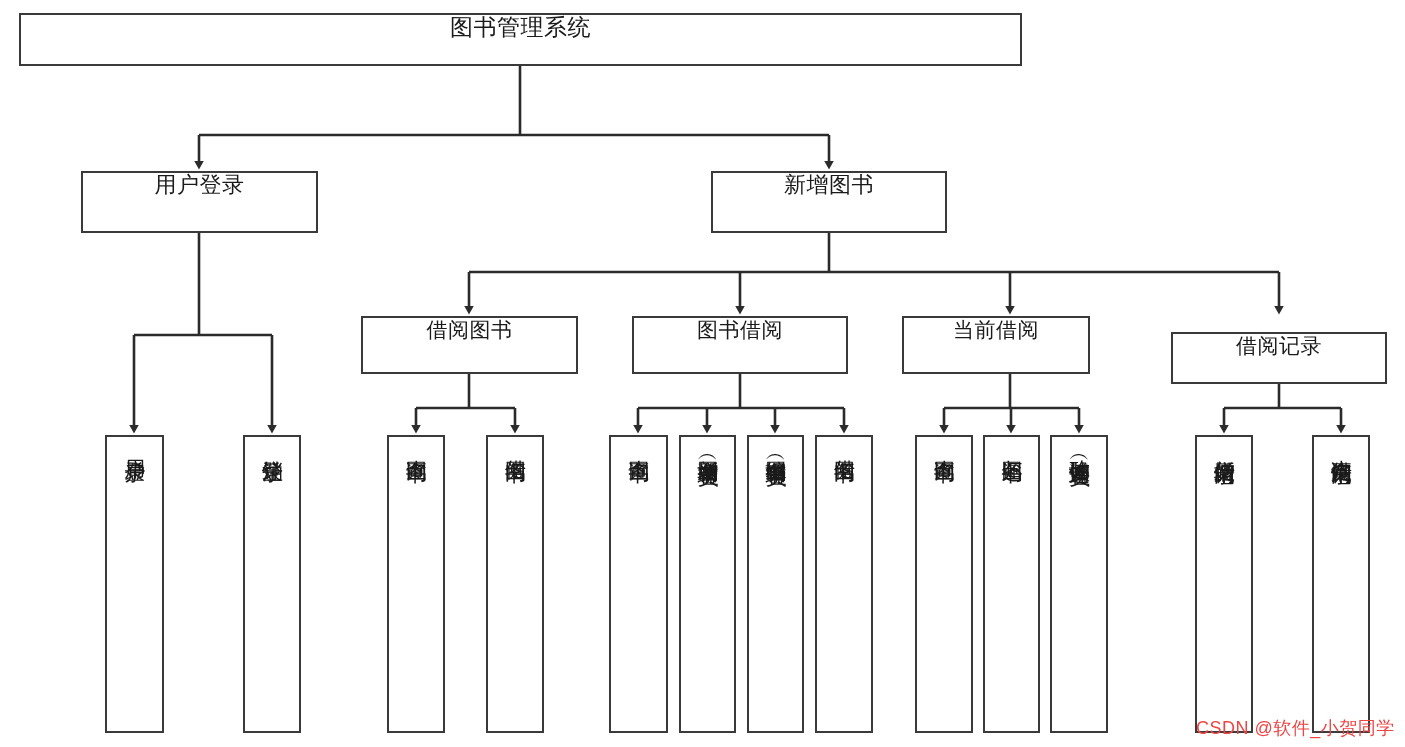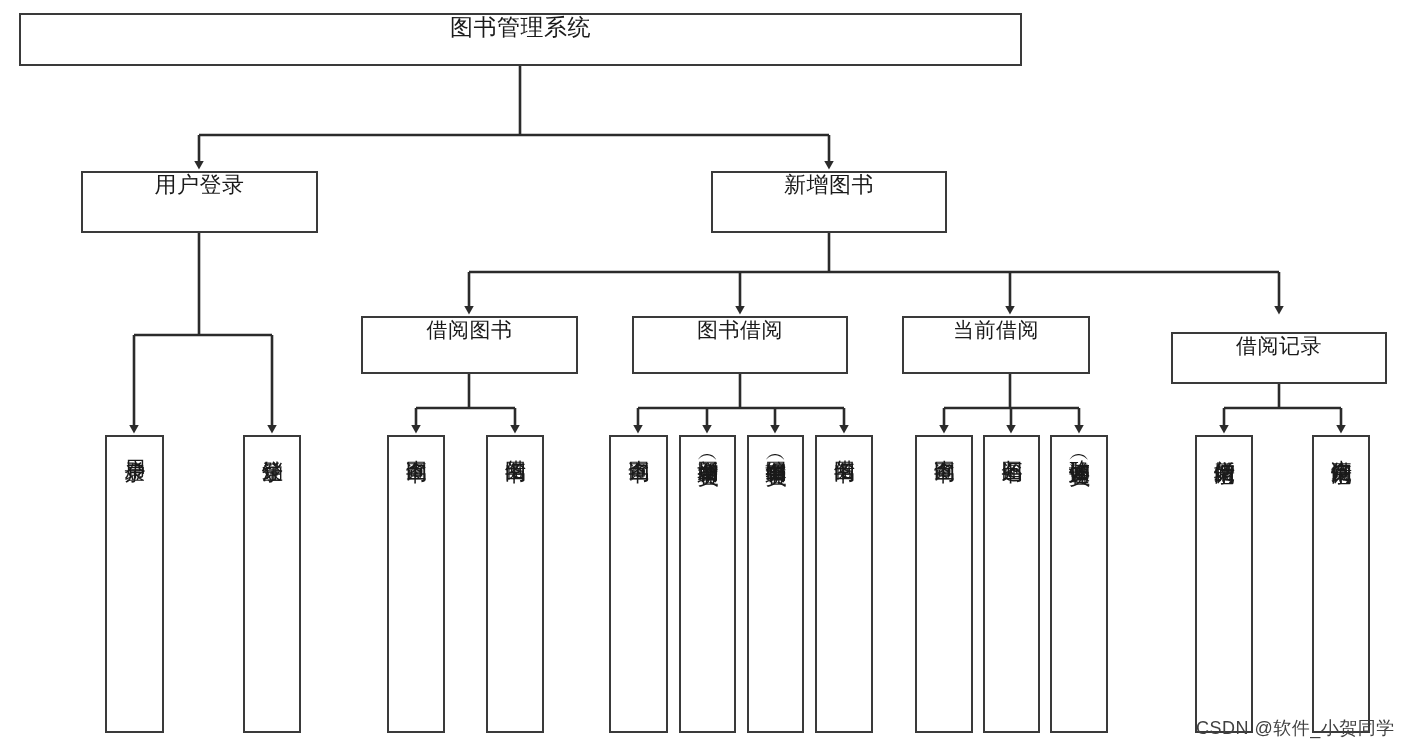--- a/index.html
+++ b/index.html
@@ -51,21 +51,21 @@
   .node-leaf .node-label {
     font-size: 21px;
     writing-mode: vertical-rl;
     text-orientation: upright;
     line-height: 1.18;
     letter-spacing: 1px;
     white-space: nowrap;
   }
   .watermark {
     position: absolute;
-    color: #404040;
+    color: #ef4444;
     font-size: 18px;
     white-space: nowrap;
     letter-spacing: 0.5px;
     pointer-events: none;
   }
 </style>
 </head>
 <body>
 
 <div id="canvas">

